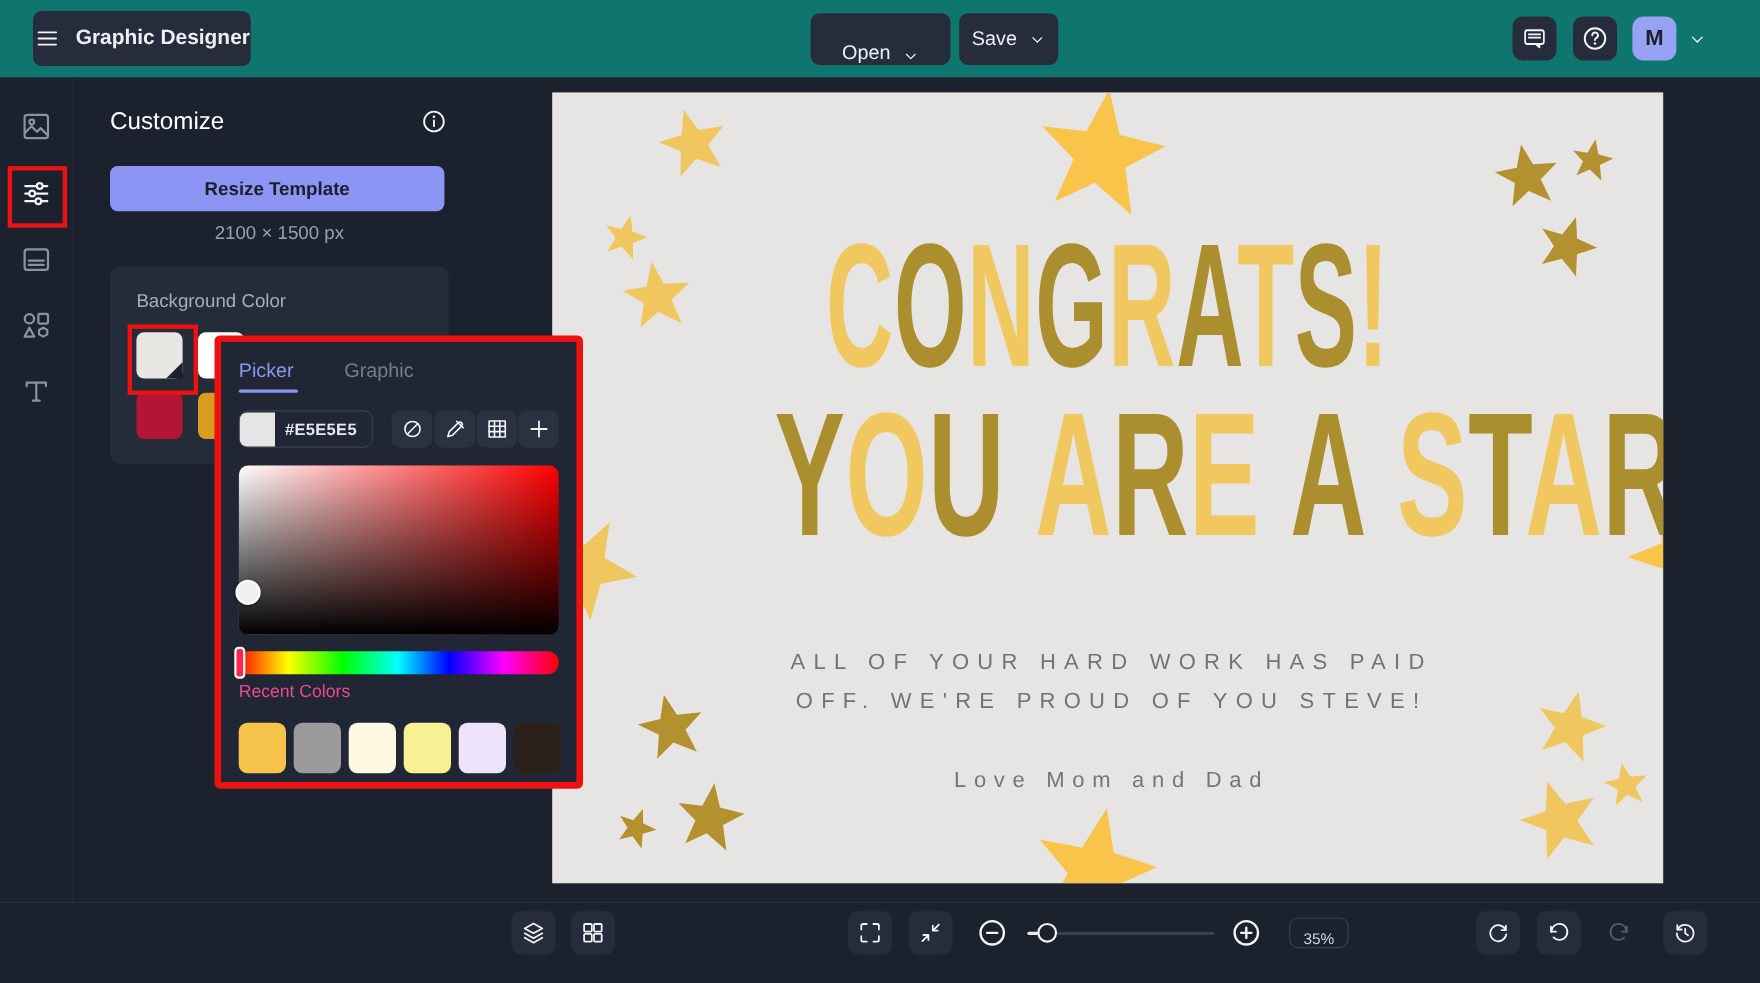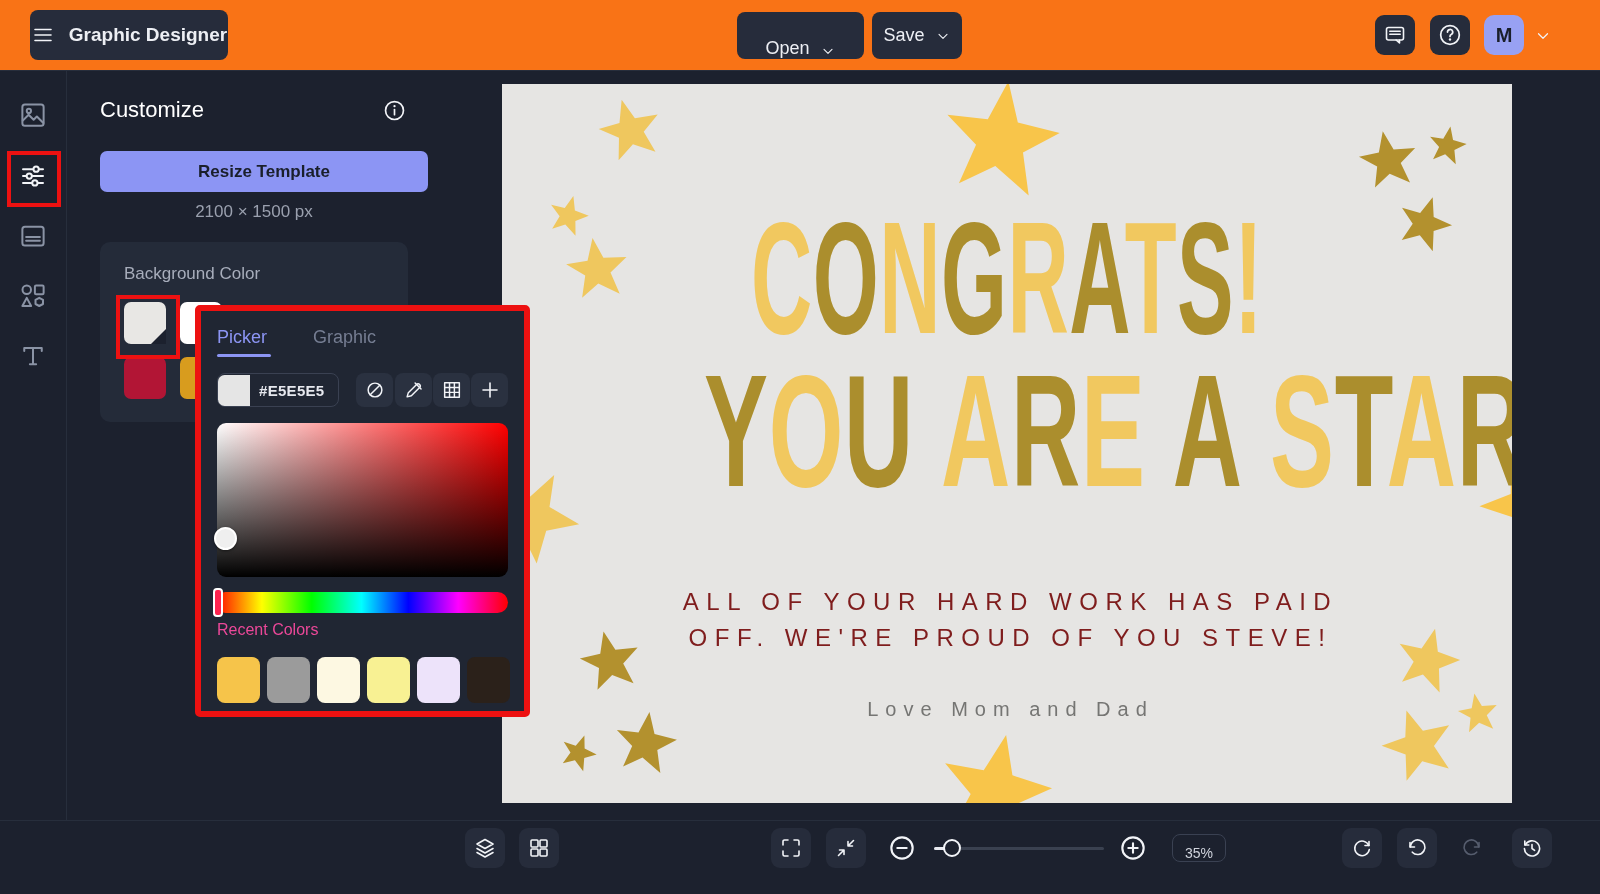--- a/index.html
+++ b/index.html
@@ -4,37 +4,37 @@
 <style>
   html,body{margin:0;padding:0;background:#10141d;}
   .stage{position:relative;width:1600px;height:894px;background:#1C212E;overflow:hidden;
          font-family:"Liberation Sans",sans-serif;color:#E8EAF0;}
   svg{display:block;}
   .icon{stroke:#8A93A5;fill:none;stroke-width:1.6;stroke-linecap:round;stroke-linejoin:round;}
   .icon.white{stroke:#F2F4F8;}
   .abs{position:absolute;}
 
   
-  .topbar{position:absolute;left:0;top:0;width:1600px;height:70px;border-bottom:1px solid #272E3C;background:#f97316;z-index:20;}
+  .topbar{position:absolute;left:0;top:0;width:1600px;height:70px;border-bottom:1px solid #272E3C;background:#0f766e;z-index:20;}
   .tbtn{position:absolute;background:#262C3B;border-radius:8px;display:flex;align-items:center;justify-content:center;gap:10px;font-size:18px;color:#EDEFF4;cursor:pointer;}
   .app-chip{left:30px;top:10px;width:198px;height:50px;gap:14px;font-weight:700;font-size:19px;}
   .open-btn{left:737px;top:12px;width:127px;height:47px;align-items:flex-end;}
   .save-btn{left:872px;top:12px;width:90px;height:47px;}
   .icon-btn{width:40px;height:40px;background:#262C3B;border-radius:9px;display:flex;align-items:center;justify-content:center;cursor:pointer;}
   .avatar{position:absolute;left:1484px;top:15px;width:40px;height:40px;border-radius:10px;background:#98A1F3;color:#1A1F2B;display:flex;align-items:center;justify-content:center;font-weight:700;font-size:20px;cursor:pointer;}
 
   
   .rail{position:absolute;left:0;top:70px;width:66px;height:750px;border-right:1px solid #272E3C;}
   .rail-item{position:absolute;left:18px;width:30px;height:30px;cursor:pointer;}
 
   
   .panel{position:absolute;left:66px;top:70px;width:374px;height:750px;}
   .panel-title{position:absolute;left:34px;top:27px;font-size:22px;font-weight:400;color:#FFFFFF;}
   .info-ic{position:absolute;left:316px;top:28px;cursor:pointer;}
-  .resize-btn{position:absolute;left:34px;top:81px;width:328px;height:41px;background:#8C95F4;border-radius:7px;
+  .resize-btn{position:absolute;left:34px;top:81px;width:304px;height:41px;background:#8C95F4;border-radius:7px;
       display:flex;align-items:center;justify-content:center;color:#1A1F2B;font-size:17px;font-weight:600;cursor:pointer;}
   .dims{position:absolute;left:34px;top:132px;width:308px;text-align:center;font-size:17px;color:#9AA0AE;}
   .bgcard{position:absolute;left:34px;top:172px;width:308px;height:180px;background:#242B39;border-radius:10px;}
   .bgcard-label{position:absolute;left:24px;top:22px;font-size:17px;color:#A7ADBB;}
   .sw{position:absolute;width:42px;height:42px;border-radius:7px;cursor:pointer;}
   .sw.current::after{content:"";position:absolute;right:0;bottom:0;border-style:solid;border-width:0 0 15px 15px;border-color:transparent transparent #1C212E transparent;}
 
   
   .popup{position:absolute;left:195px;top:305px;width:335px;height:412px;background:#202633;border:6px solid #ED1111;
          border-radius:5px;box-sizing:border-box;z-index:60;}
@@ -56,22 +56,22 @@
   .recent-label{position:absolute;left:16px;top:310px;font-size:16px;color:#ec4899;}
   .rsw{position:absolute;top:346px;width:43px;height:46px;border-radius:8px;cursor:pointer;}
 
   
   .canvas-area{position:absolute;left:440px;top:70px;width:1160px;height:750px;overflow:hidden;}
   .card{position:absolute;left:62px;top:14px;width:1010px;height:719px;background:#E6E5E3;overflow:hidden;}
   .stars-svg{position:absolute;left:0;top:0;z-index:1;}
   .headline{position:absolute;left:0;right:0;text-align:center;font-weight:700;font-size:160px;line-height:1;white-space:pre;z-index:2;letter-spacing:1px;}
   .hl1{top:114px;transform:scaleX(0.53);}
   .hl2{top:267px;transform:scaleX(0.60);}
-  .bodytext{position:absolute;left:0;right:0;top:500px;text-align:center;font-size:24px;letter-spacing:7.5px;padding-left:7px;
-            line-height:36px;color:#7f1d1d;z-index:2;font-weight:500;}
+  .bodytext{position:absolute;left:0;right:0;top:500px;text-align:center;font-size:20px;letter-spacing:7.5px;padding-left:7px;
+            line-height:36px;color:#737373;z-index:2;font-weight:500;}
   .signature{position:absolute;left:0;right:0;top:614px;text-align:center;font-size:20px;letter-spacing:7px;padding-left:7px;color:#757573;z-index:2;font-weight:500;}
 
   
   .bottombar{position:absolute;left:0;top:820px;width:1600px;height:74px;background:#1C212E;border-top:1px solid #272E3C;z-index:20;}
   .bbtn{position:absolute;top:7px;width:40px;height:40px;background:#262C3B;border-radius:9px;display:flex;align-items:center;justify-content:center;cursor:pointer;}
   .plain-ic{position:absolute;cursor:pointer;}
   .slider-track{position:absolute;left:934px;top:26px;width:170px;height:3px;background:#3A4150;border-radius:2px;cursor:pointer;}
   .slider-fill{position:absolute;left:934px;top:26px;width:14px;height:3px;background:#E8EAF0;border-radius:2px;}
   .slider-knob{position:absolute;left:943px;top:18px;width:18px;height:18px;border-radius:50%;border:2px solid #F2F4F8;box-sizing:border-box;background:#1C212E;cursor:grab;}
   .pct-box{position:absolute;left:1172px;top:13px;width:54px;height:28px;border:1.5px solid #3A4152;border-radius:8px;box-sizing:border-box;

